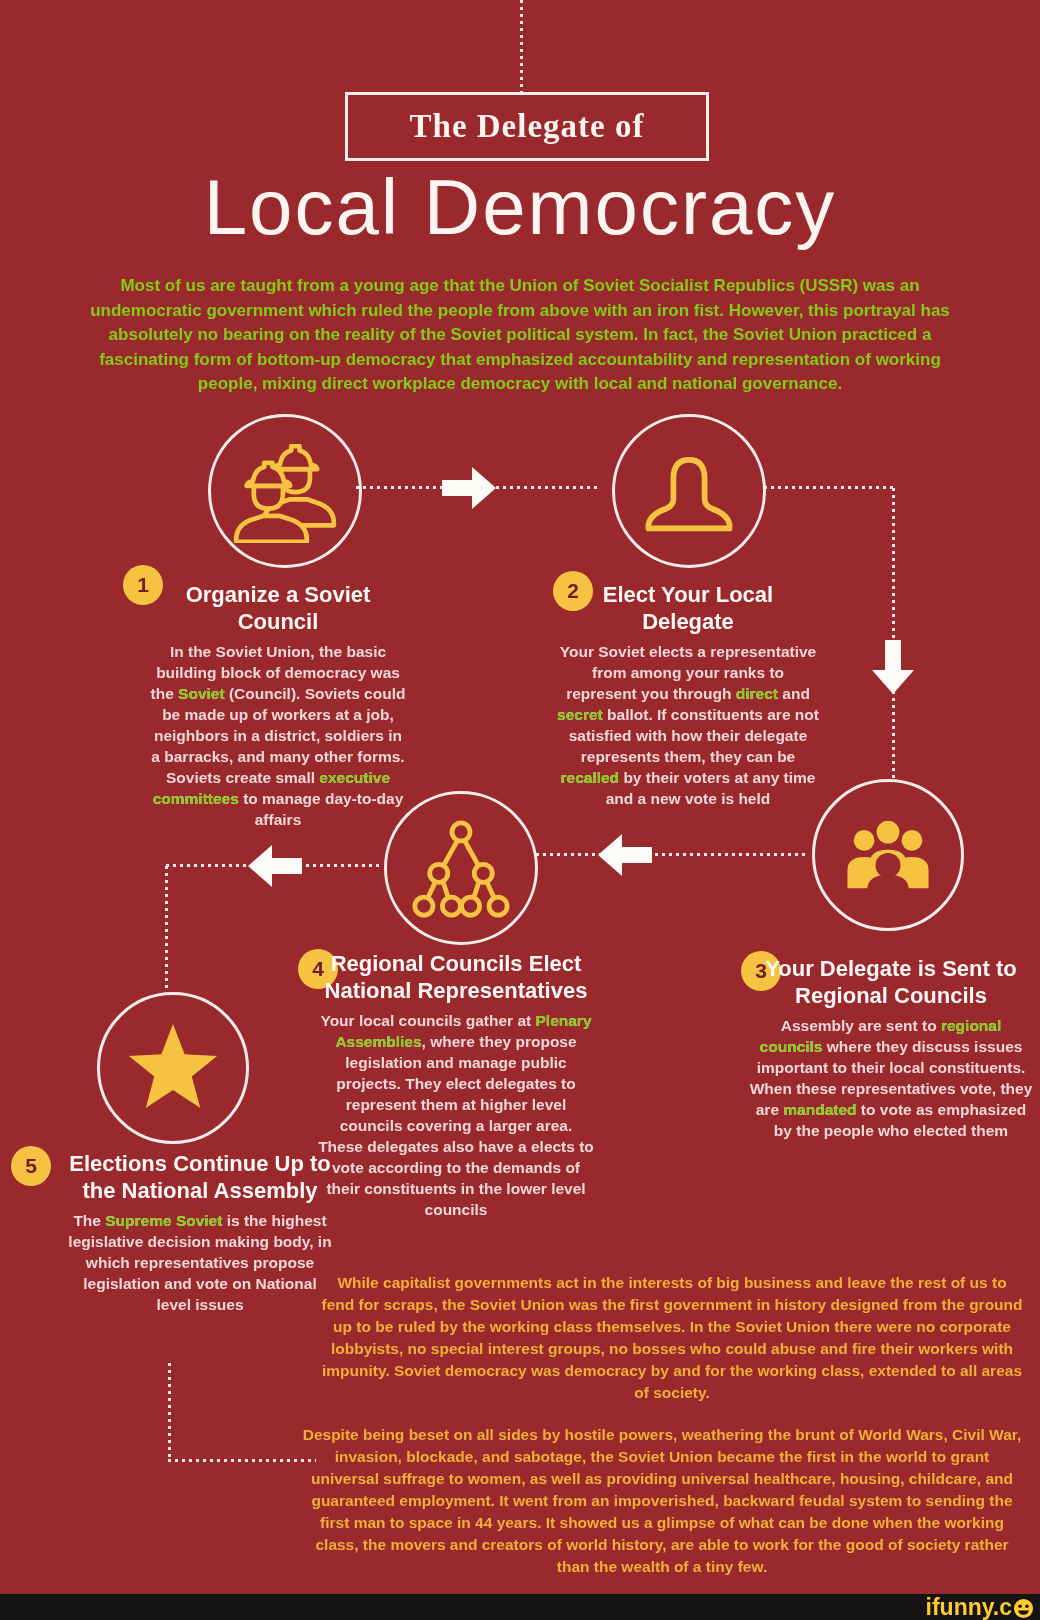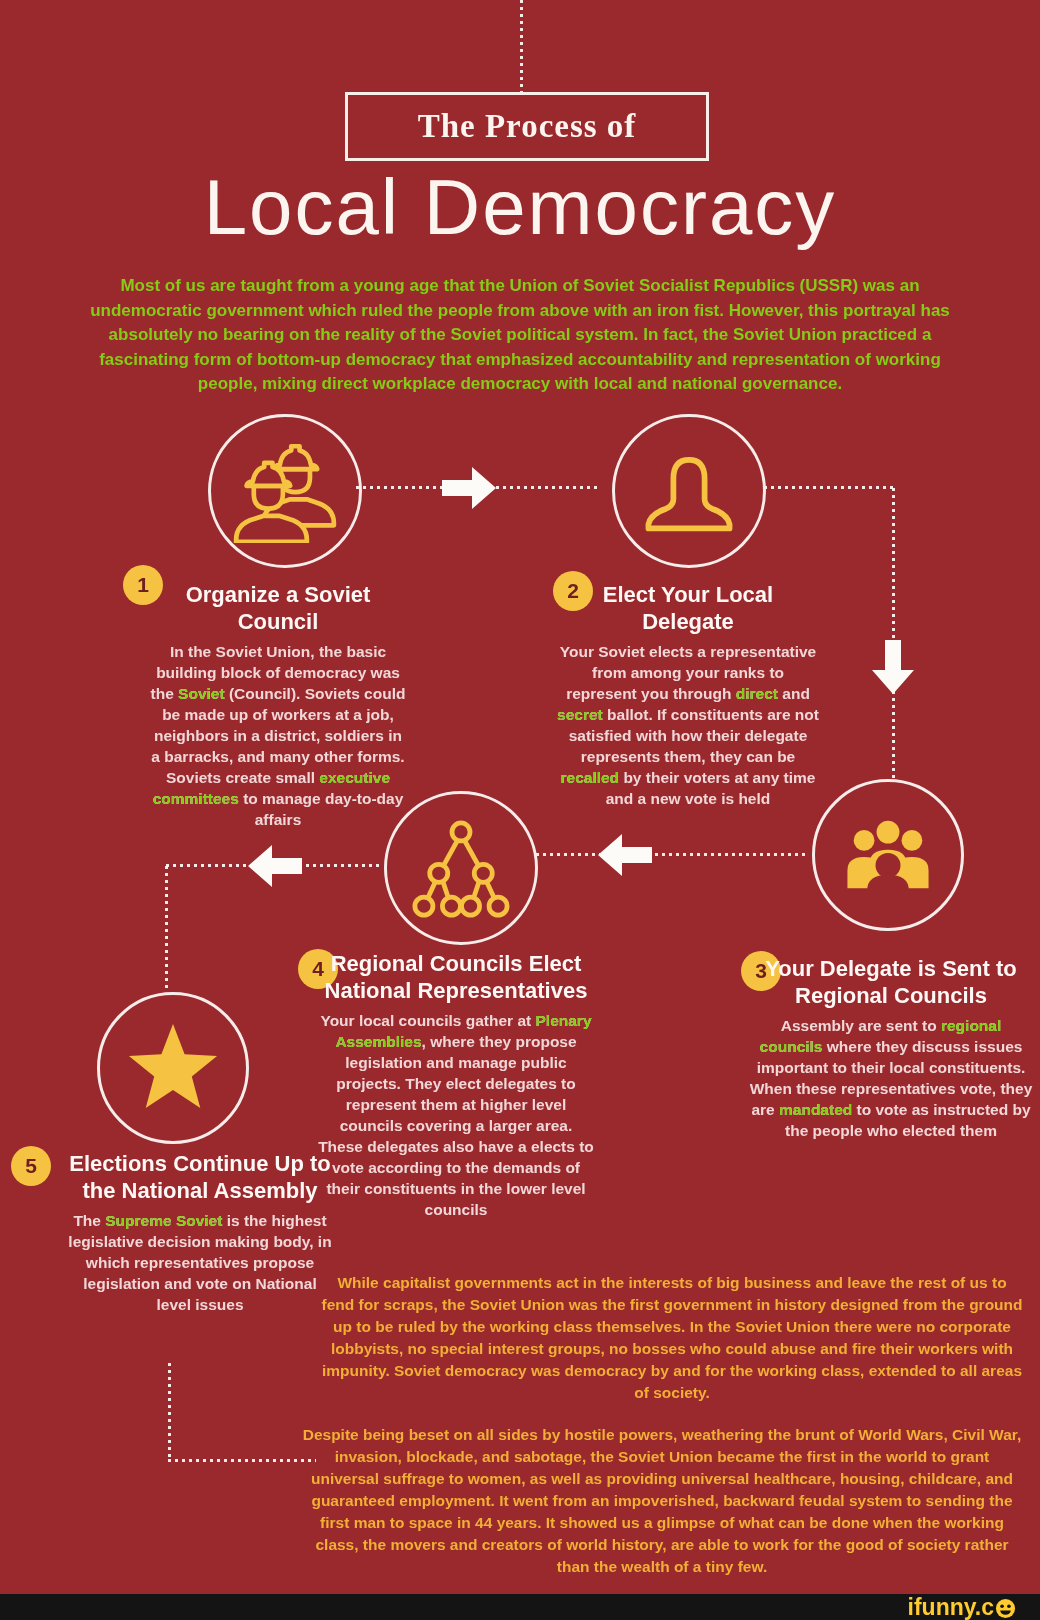--- a/index.html
+++ b/index.html
@@ -53,34 +53,34 @@
   }
   .step .body .em{color:#84cc16;text-shadow:0 0 .6px #fff;}
   
   .conclusion{
     text-align:center;font-size:15.5px;line-height:22px;font-weight:700;
     color:var(--paragraph-yellow);
   }
   
   .footer-bar{
     left:0;top:1594px;width:1040px;height:26px;background:#141414;
-    display:flex;align-items:center;justify-content:flex-end;padding-right:24px;box-sizing:border-box;
+    display:flex;align-items:center;justify-content:flex-end;padding-right:6px;box-sizing:border-box;
   }
   .wm{display:flex;align-items:center;font-weight:700;font-size:23px;color:#FFCB2E;line-height:1;}
   .wm svg{margin-left:1px;margin-top:3px;}
   svg{display:block;}
 </style>
 </head>
 <body>
 
 <div class="poster">
 
   <div class="abs dot-v" style="left:520px;top:0;height:92px;"></div>
 
-  <div class="abs kicker" style="left:345px;top:92px;width:358px;height:63px;">The Process of</div>
+  <div class="abs kicker" style="left:345px;top:92px;width:358px;height:63px;">The Delegate of</div>
 
   <div class="abs big-title" style="left:0;top:162px;">Local Democracy</div>
 
   <div class="abs intro" style="left:90px;top:274px;width:860px;">Most of us are taught from a young age that the Union of Soviet Socialist Republics (USSR) was an undemocratic government which ruled the people from above with an iron fist. However, this portrayal has absolutely no bearing on the reality of the Soviet political system. In fact, the Soviet Union practiced a fascinating form of bottom-up democracy that emphasized accountability and representation of working people, mixing direct workplace democracy with local and national governance.</div>
 
   <div class="abs dot-h" style="left:356px;top:486px;width:242px;"></div>
   <svg class="abs" style="left:442px;top:465px;" width="56" height="46" viewBox="0 0 56 46">
     <polygon points="0,15 30,15 30,2 54,23 30,44 30,31 0,31" fill="#FDFBF8"></polygon>
   </svg>
   <div class="abs dot-h" style="left:764px;top:486px;width:131px;"></div>
@@ -181,21 +181,21 @@
     <div class="body"><span>In the Soviet Union, the basic building block of democracy was the </span><span class="em">Soviet</span><span> (Council). Soviets could be made up of workers at a job, neighbors in a district, soldiers in a barracks, and many other forms. Soviets create small </span><span class="em">executive committees</span><span> to manage day-to-day affairs</span></div>
   </div>
 
   <div class="abs step" style="left:556px;top:581px;width:264px;">
     <h3>Elect Your Local Delegate</h3>
     <div class="body"><span>Your Soviet elects a representative from among your ranks to represent you through </span><span class="em">direct</span><span> and </span><span class="em">secret</span><span> ballot. If constituents are not satisfied with how their delegate represents them, they can be </span><span class="em">recalled</span><span> by their voters at any time and a new vote is held</span></div>
   </div>
 
   <div class="abs step" style="left:749px;top:955px;width:284px;">
     <h3>Your Delegate is Sent to Regional Councils</h3>
-    <div class="body"><span>Assembly are sent to </span><span class="em">regional councils</span><span> where they discuss issues important to their local constituents. When these representatives vote, they are </span><span class="em">mandated</span><span> to vote as instructed by the people who elected them</span></div>
+    <div class="body"><span>Assembly are sent to </span><span class="em">regional councils</span><span> where they discuss issues important to their local constituents. When these representatives vote, they are </span><span class="em">mandated</span><span> to vote as emphasized by the people who elected them</span></div>
   </div>
 
   <div class="abs step" style="left:316px;top:950px;width:280px;">
     <h3>Regional Councils Elect National Representatives</h3>
     <div class="body"><span>Your local councils gather at </span><span class="em">Plenary Assemblies</span><span>, where they propose legislation and manage public projects. They elect delegates to represent them at higher level councils covering a larger area. These delegates also have a elects to vote according to the demands of their constituents in the lower level councils</span></div>
   </div>
 
   <div class="abs step" style="left:38px;top:1150px;width:268px;margin-left:28px;">
     <h3>Elections Continue Up to the National Assembly</h3>
     <div class="body"><span>The </span><span class="em">Supreme Soviet</span><span> is the highest legislative decision making body, in which representatives propose legislation and vote on National level issues</span></div>

